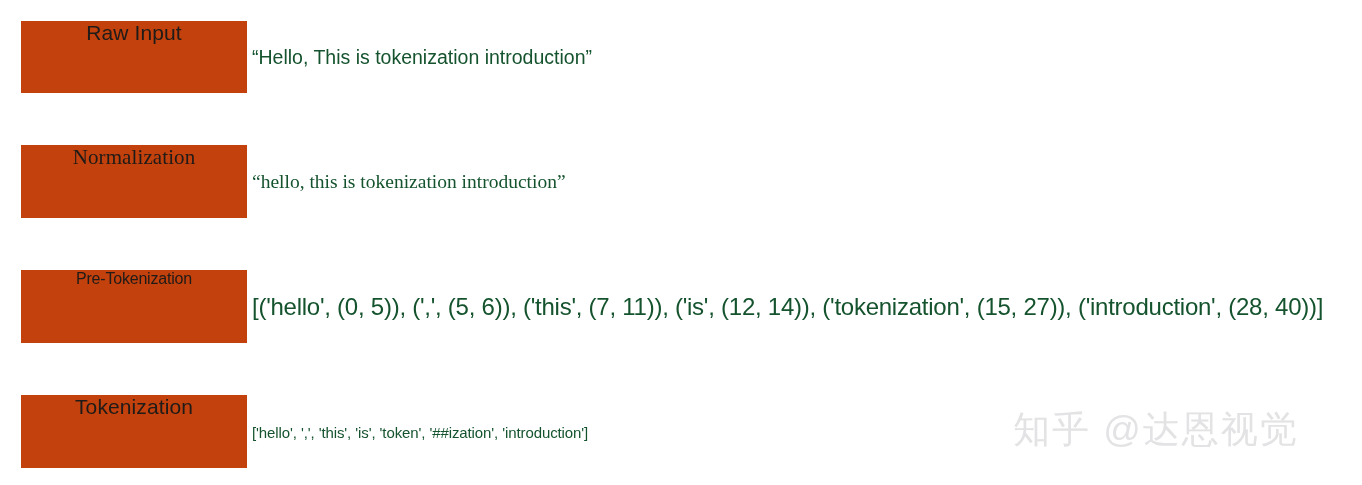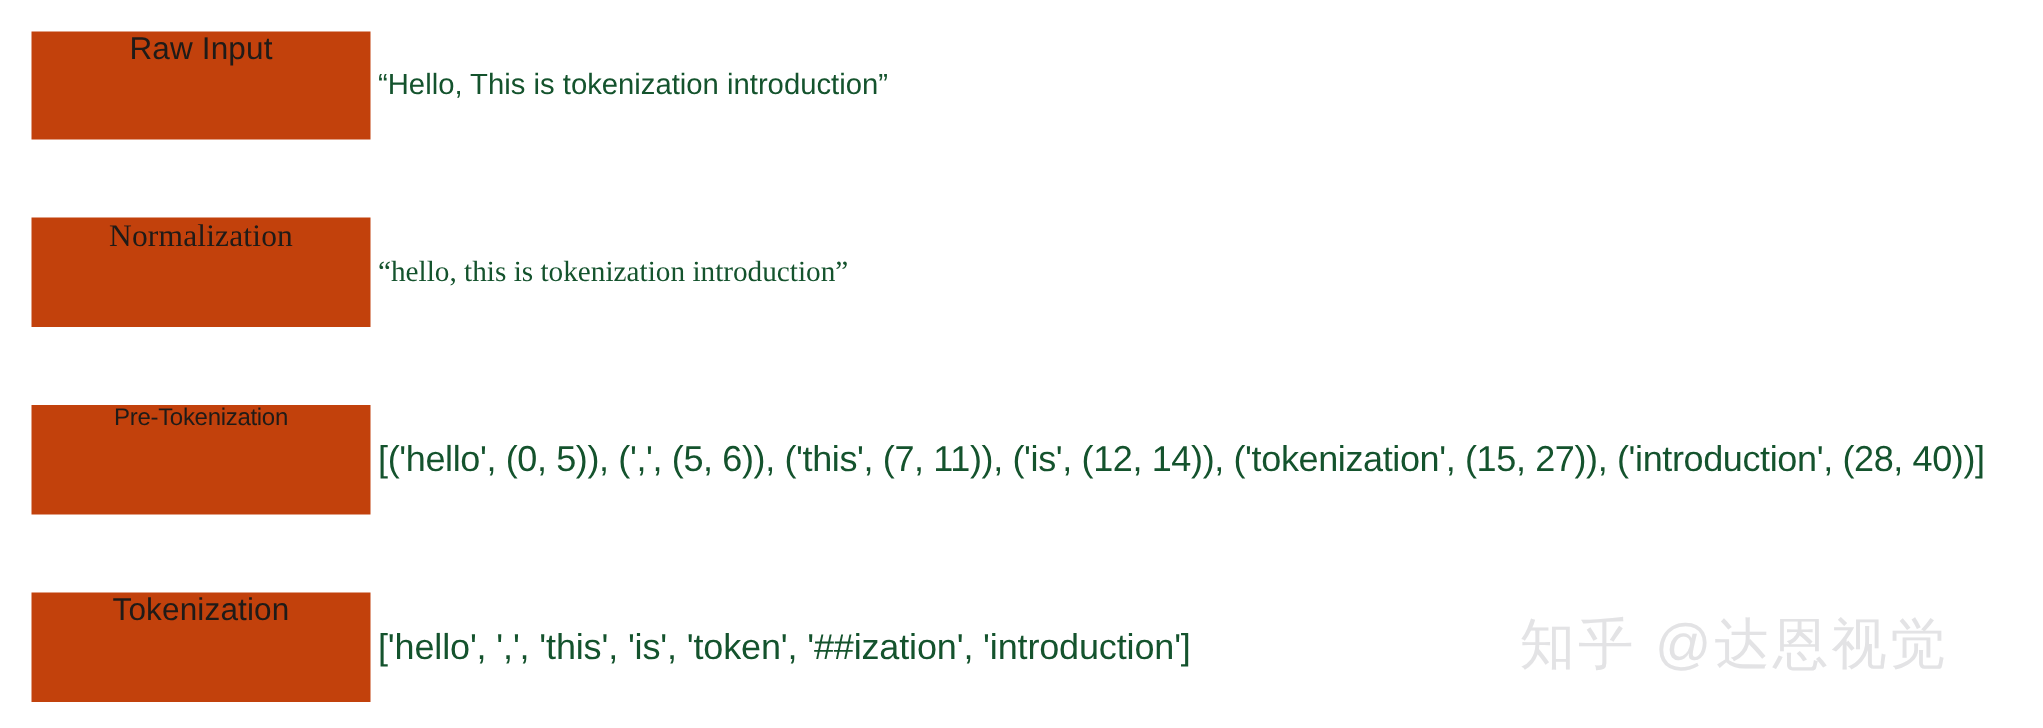--- a/index.html
+++ b/index.html
@@ -67,21 +67,21 @@
     white-space: nowrap;
     letter-spacing: 0px;
   }
 
   .stage-row.r2 .stage-value {
     font-size: 24px;
     letter-spacing: -0.25px;
   }
 
   .stage-row.r3 .stage-value {
-    font-size: 24px;
+    font-size: 15px;
     letter-spacing: -0.1px;
     text-align: right;
   }
 
   #watermark {
     position: absolute;
     left: 1013px;
     top: 405px;
     font-size: 37px;
     color: #e3e3e5;

